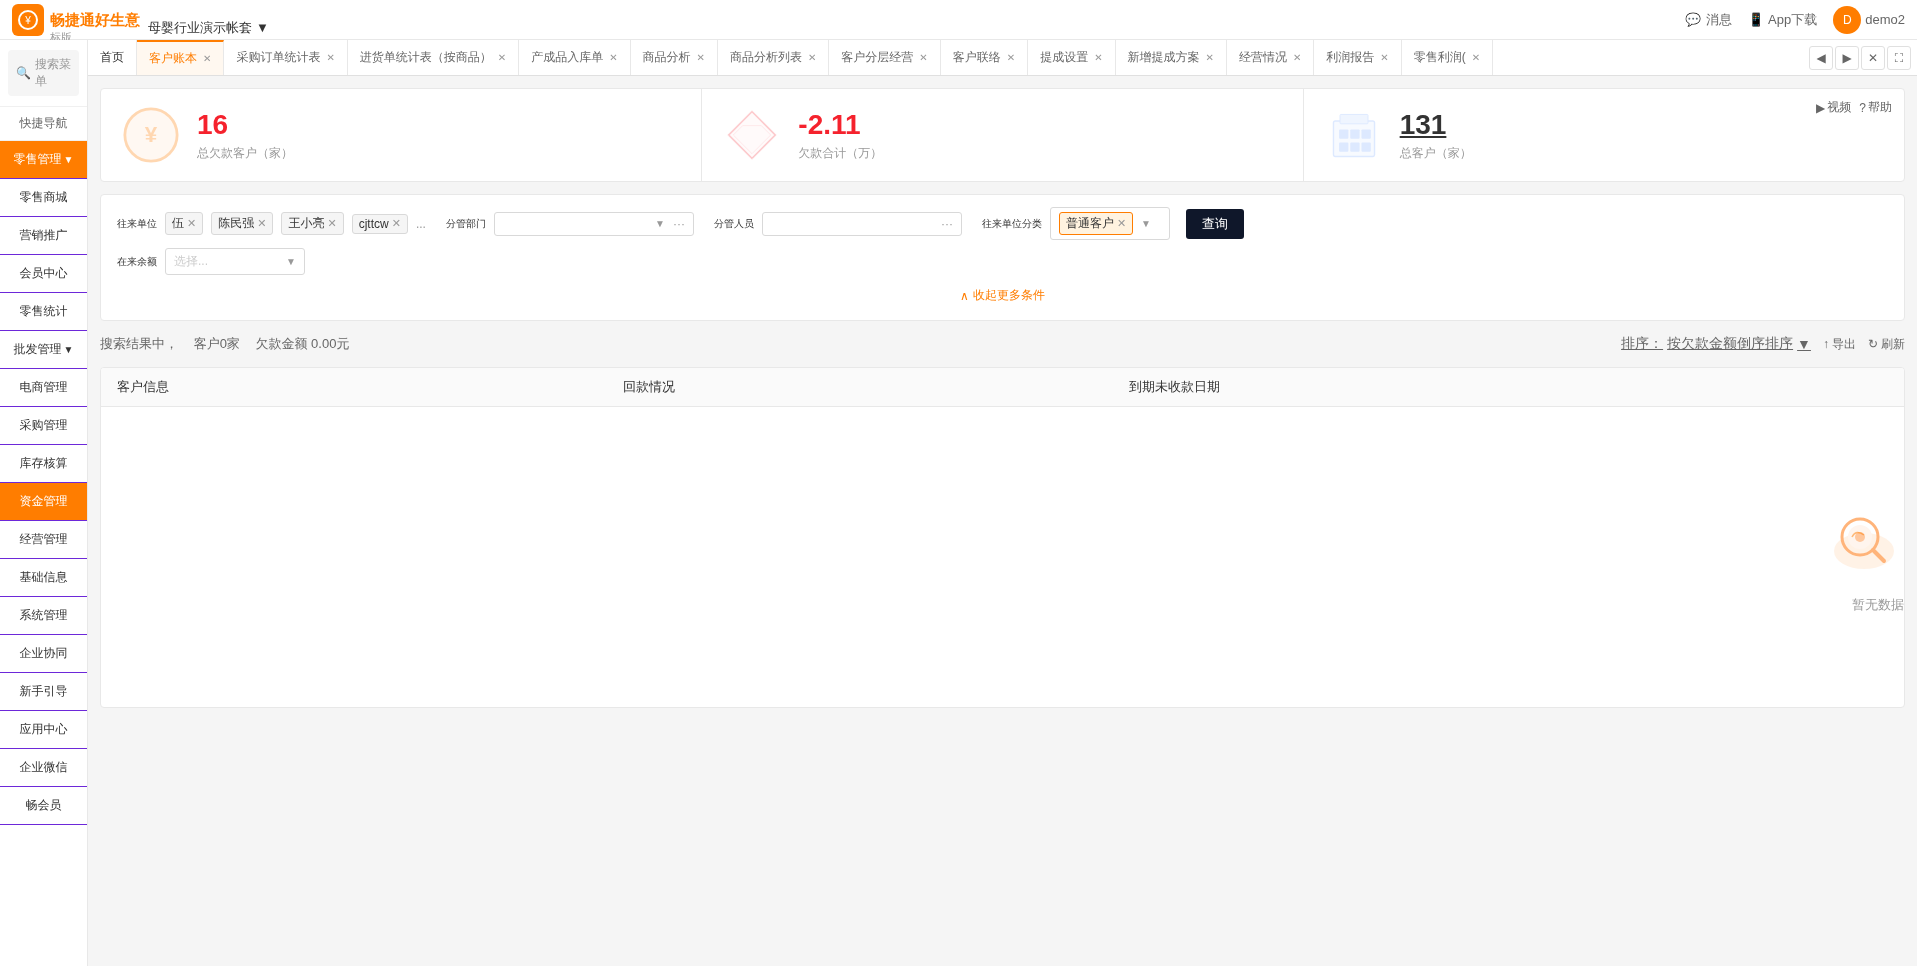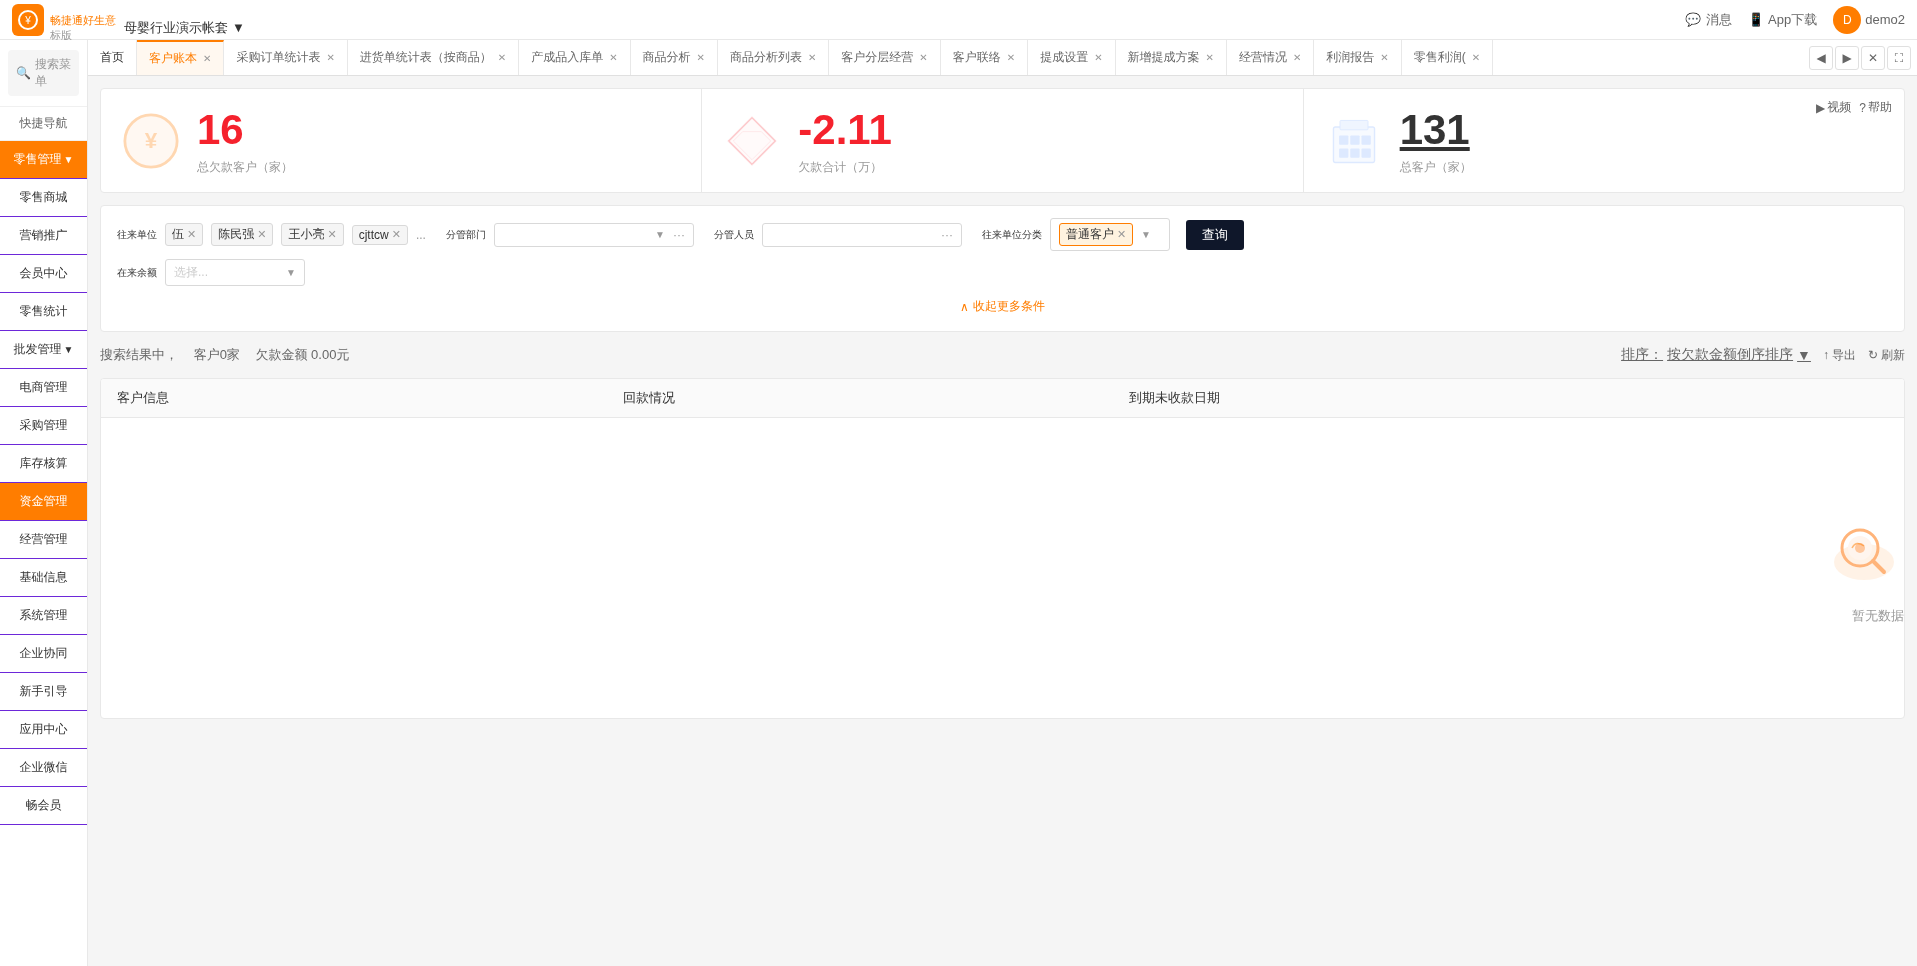--- a/index.html
+++ b/index.html
@@ -42,21 +42,21 @@
     
     .page-content { flex: 1; overflow-y: auto; background: #f5f5f5; padding: 12px; }
 
     
     .stats-row { display: flex; gap: 0; background: #fff; border-radius: 4px; margin-bottom: 12px; border: 1px solid #e8e8e8; }
     .stat-card { flex: 1; padding: 16px 20px; display: flex; align-items: center; gap: 16px; border-right: 1px solid #e8e8e8; position: relative; }
     .stat-card:last-child { border-right: none; }
     .stat-icon { width: 60px; height: 60px; display: flex; align-items: center; justify-content: center; opacity: 0.3; }
     .stat-icon svg { width: 56px; height: 56px; }
     .stat-info { flex: 1; }
-    .stat-value { font-size: 42px; font-weight: bold; line-height: 1.2; }
+    .stat-value { font-size: 28px; font-weight: bold; line-height: 1.2; }
     .stat-value.red { color: #f5222d; }
     .stat-value.dark { color: #333; text-decoration: underline; }
     .stat-label { font-size: 12px; color: #999; margin-top: 4px; }
     .stat-top-right { position: absolute; top: 10px; right: 12px; display: flex; gap: 8px; }
     .stat-link { font-size: 12px; color: #666; cursor: pointer; display: flex; align-items: center; gap: 2px; }
 
     
     .filter-area { background: #fff; border-radius: 4px; padding: 12px 16px; margin-bottom: 8px; border: 1px solid #e8e8e8; }
     .filter-row { display: flex; align-items: center; gap: 8px; margin-bottom: 8px; flex-wrap: wrap; }
     .filter-row:last-child { margin-bottom: 0; }
@@ -89,21 +89,21 @@
 <div class="top-bar">
   <div class="top-bar-left">
     <div class="logo-area">
       <div class="logo-icon">
         <svg width="20" height="20" viewBox="0 0 20 20">
             <circle cx="10" cy="10" r="9" fill="none" stroke="#fff" stroke-width="2"></circle>
             <text x="10" y="14" text-anchor="middle" fill="#fff" font-size="10">¥</text>
           </svg>
       </div>
       <div>
-        <div style="font-size:11px;font-weight:normal;color:#ff7d00;margin-top:16px;">畅捷通好生意</div>
+        <div style="font-size:15px;font-weight:bold;color:#ff7d00;margin-top:16px;">畅捷通好生意</div>
         <div style="font-size:11px;color:#999;">标版</div>
       </div>
     </div>
     <div class="selector-btn">
       <span>母婴行业演示帐套</span>
       <span>▼</span>
     </div>
   </div>
   <div class="top-bar-right">
     <div class="top-action">

